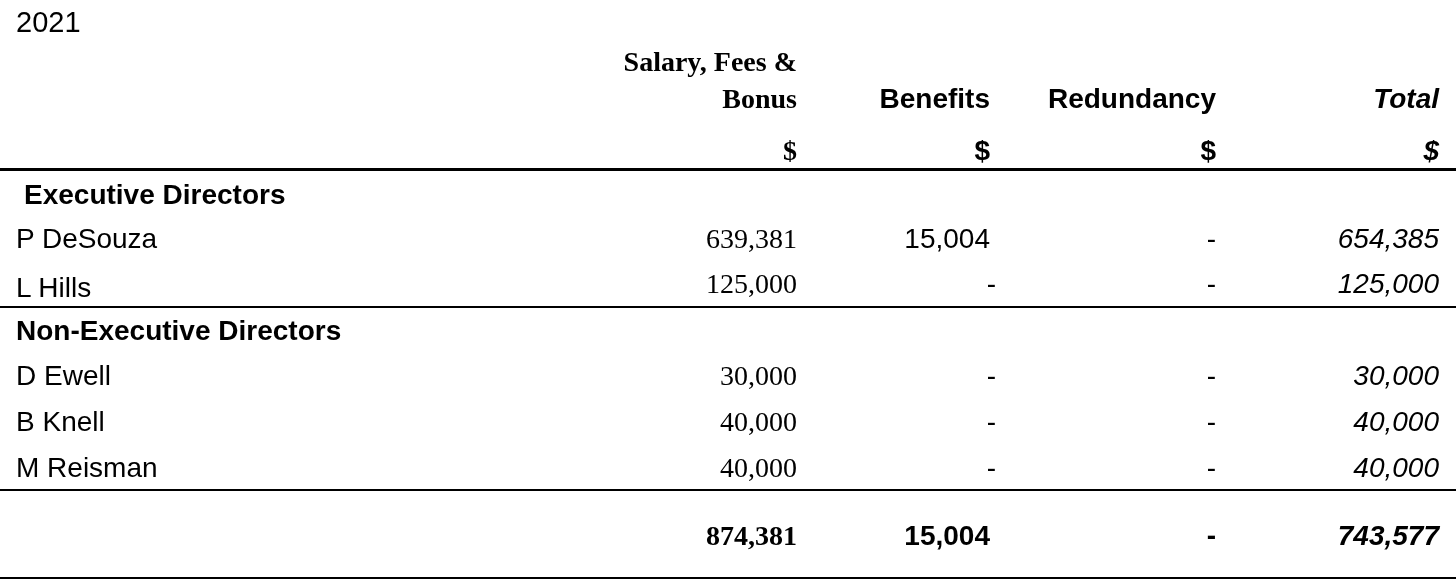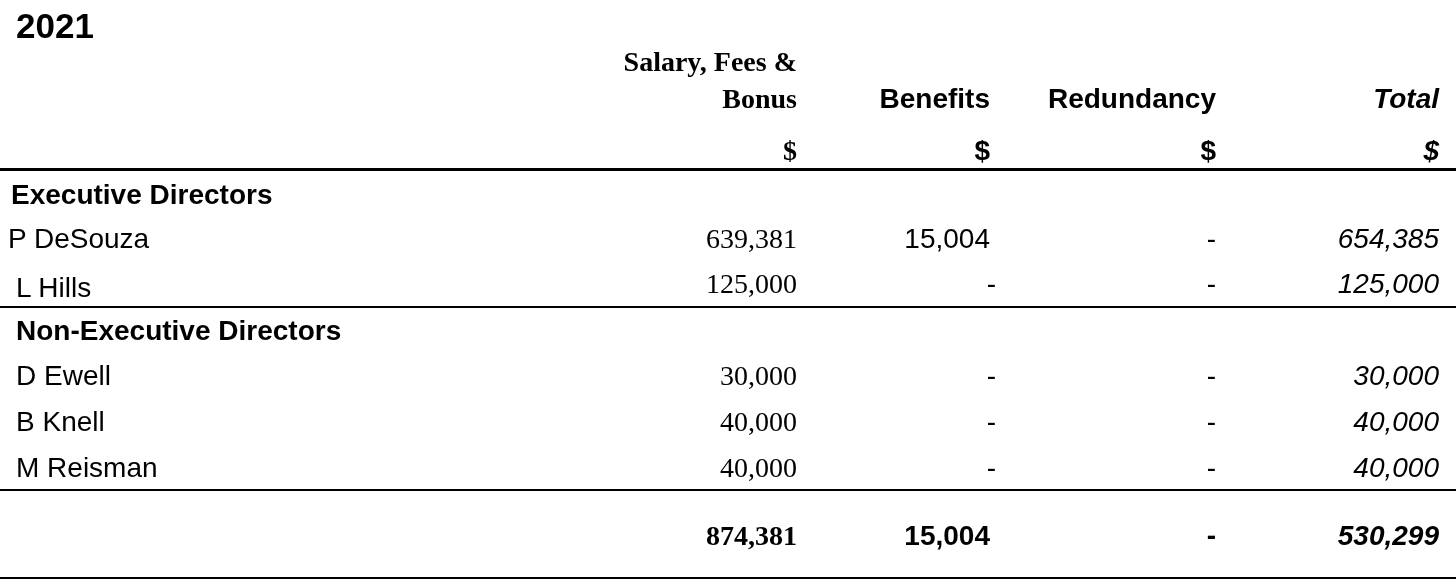--- a/index.html
+++ b/index.html
@@ -1,19 +1,19 @@
 <!DOCTYPE html>
 <html><head>
 <meta charset="utf-8">
 <style>
   html, body { margin: 0; padding: 0; background: #ffffff; }
   body { width: 1456px; height: 580px; position: relative; overflow: hidden;
          font-family: "Liberation Sans", sans-serif; color: #000; }
   .abs { position: absolute; white-space: nowrap; }
-  .year { left: 16px; top: 6px; font-size: 35px; font-weight: bold; }
+  .year { left: 16px; top: 6px; font-size: 29px; font-weight: normal; }
   .hdr { font-size: 28px; font-weight: bold; text-align: right; line-height: 36px; }
   .cell { font-size: 28px; line-height: 36px; }
   .num { text-align: right; }
   .bold { font-weight: bold; }
   .rule { position: absolute; left: 0; width: 1456px; background: #000; }
   .c1 { right: calc(1456px - 797px); font-family: Liberation Serif, serif; }
   .c2 { right: calc(1456px - 990px); }
   .c3 { right: calc(1456px - 1216px); }
   .c4 { right: calc(1456px - 1439px); font-style: italic; }
 </style>
@@ -30,24 +30,24 @@
   <div class="abs hdr c3" style="top:81px;">Redundancy</div>
   <div class="abs hdr c4" style="top:81px;">Total</div>
 
   <div class="abs hdr c1" style="top:133px;">$</div>
   <div class="abs hdr c2" style="top:133px;">$</div>
   <div class="abs hdr c3" style="top:133px;">$</div>
   <div class="abs hdr c4" style="top:133px;">$</div>
 
   <div class="rule" style="top:168px; height:3px;"></div>
 
-  <div class="abs cell bold" style="left:11px; top:177px;">Executive Directors</div>
+  <div class="abs cell bold" style="left:24px; top:177px;">Executive Directors</div>
 
   <div>
-    <div class="abs cell" style="left:8px; top:221px;text-align:center;">P DeSouza</div>
+    <div class="abs cell" style="left:16px; top:221px;text-align:center;">P DeSouza</div>
     <div class="abs cell num c1" style="top:221px;">639,381</div>
     <div class="abs cell num c2" style="top:221px;">15,004</div>
     <div class="abs cell num c3" style="top:221px;">-</div>
     <div class="abs cell num c4" style="top:221px;">654,385</div>
   </div>
 
   <div>
     <div class="abs cell" style="left:16px; top:270px;">L Hills</div>
     <div class="abs cell num c1" style="top:266px;">125,000</div>
     <div class="abs cell num" style="top:266px; right:460px;">-</div>
@@ -82,17 +82,17 @@
     <div class="abs cell num c3" style="top:450px;">-</div>
     <div class="abs cell num c4" style="top:450px;">40,000</div>
   </div>
 
   <div class="rule" style="top:489px; height:2px;"></div>
 
   <div>
     <div class="abs cell num bold c1" style="top:518px;">874,381</div>
     <div class="abs cell num bold c2" style="top:518px;">15,004</div>
     <div class="abs cell num bold c3" style="top:518px;">-</div>
-    <div class="abs cell num bold c4" style="top:518px;">530,299</div>
+    <div class="abs cell num bold c4" style="top:518px;">743,577</div>
   </div>
 
   <div class="rule" style="top:577px; height:2px;"></div>
 </div>
 
 </body></html>

